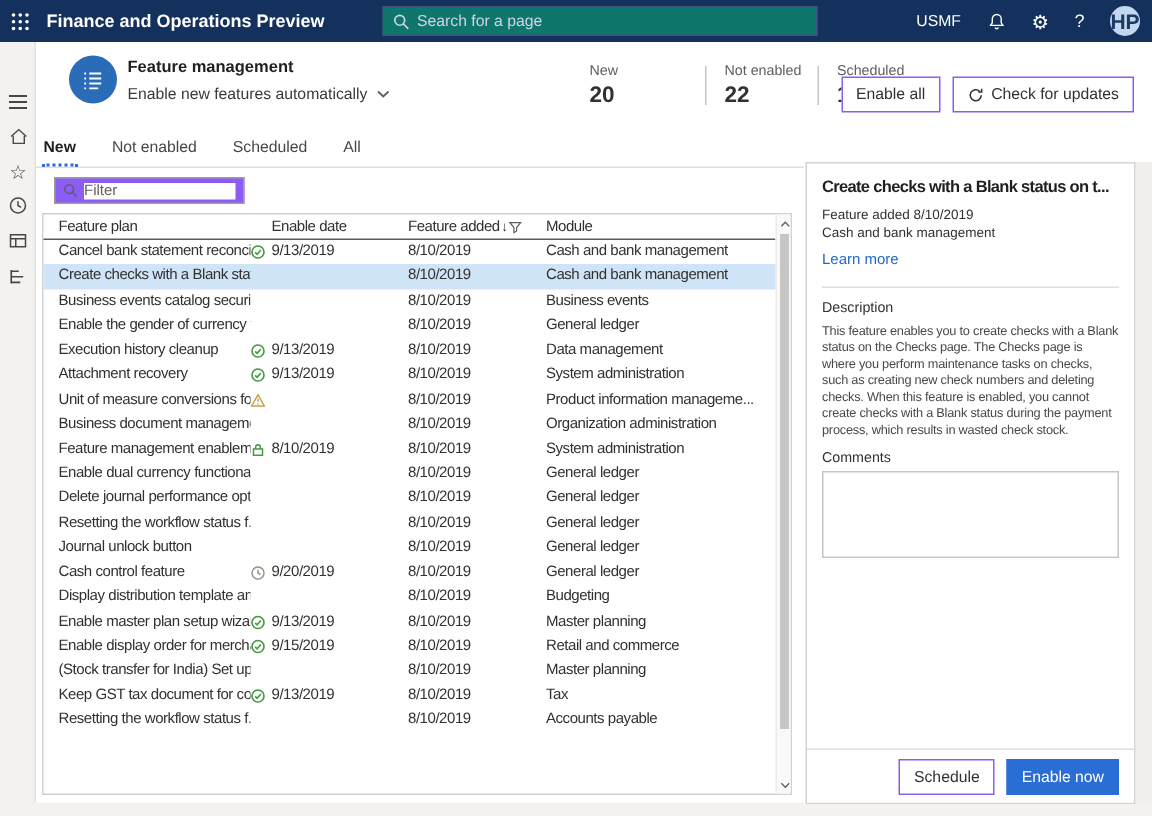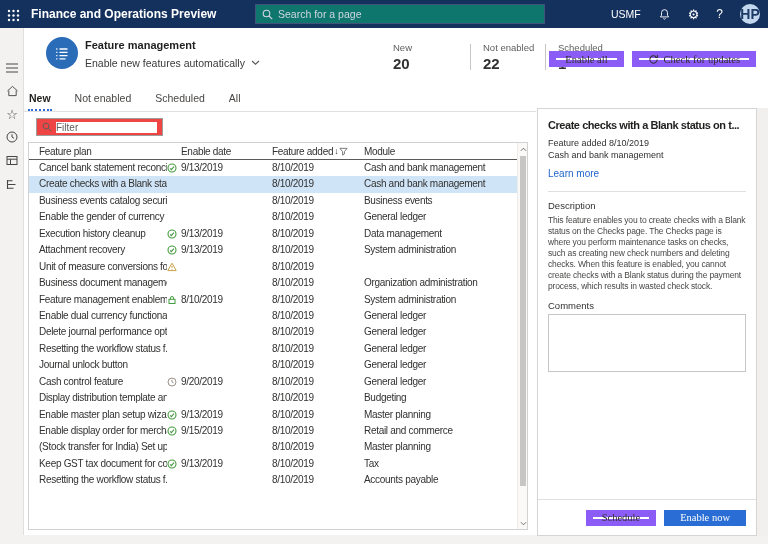--- a/index.html
+++ b/index.html
@@ -31,30 +31,30 @@
   .app-icon { position:absolute; left:22px; top:9px; width:32px; height:32px; border-radius:50%; background:#2a6cb7; display:flex; align-items:center; justify-content:center; }
   .page-title { position:absolute; left:61px; top:11px; font-size:11px; font-weight:bold; color:#201f1e; white-space:nowrap; }
   .page-sub { position:absolute; left:61px; top:29px; font-size:10.5px; color:#3b3a39; display:flex; align-items:center; gap:6px; cursor:pointer; white-space:nowrap; }
 
   .stat { position:absolute; top:14px; }
   .stat .lbl { font-size:9.5px; color:#605e5c; margin-bottom:2px; white-space:nowrap; }
   .stat .val { font-size:15px; font-weight:bold; color:#323130; }
   .stat-div { position:absolute; top:16px; width:1px; height:26px; background:#c8c6c4; }
 
   .hdr-btns { position:absolute; right:12px; top:23px; display:flex; gap:8px; }
-  .btn { height:16px; font-size:10.5px; font-family:Liberation Serif, serif; padding:0 9px; background:#fff; border:7px solid #8b5cf6; color:#323130; display:flex; align-items:center; gap:5px; cursor:pointer; white-space:nowrap; }
+  .btn { height:24px; font-size:10.5px; font-family:Liberation Sans, sans-serif; padding:0 9px; background:#fff; border:1px solid #8b5cf6; color:#323130; display:flex; align-items:center; gap:5px; cursor:pointer; white-space:nowrap; }
   .btn.primary { background:#2a6dd4; border-color:#2a6dd4; color:#fff; }
 
   
   .tabs { position:absolute; left:0px; top:60px; width:512px; height:24px; border-bottom:1px solid #e1dfdd; display:flex; gap:22px; padding-left:4px; background:#fff; }
   .tab { font-size:10.5px; color:#484644; padding:4px 1px 3px; cursor:pointer; white-space:nowrap; }
   .tab.active { color:#201f1e; font-weight:bold; border-bottom:2px dotted #2b6cd9; padding-bottom:1px; }
 
   
-  .filterbox { position:absolute; left:12px; top:90px; width:127px; height:18px; border:1px solid #9f9d9b; display:flex; align-items:center; padding:0 5px; background:#ef4444; }
+  .filterbox { position:absolute; left:12px; top:90px; width:127px; height:18px; border:1px solid #9f9d9b; display:flex; align-items:center; padding:0 5px; background:#8b5cf6; }
   .filterbox svg { flex:none; margin-right:4px; }
   .filterbox input { flex:1; border:none; outline:none; font-size:10px; font-family:inherit; color:#323130; width:80px; }
   .filterbox input::placeholder { color:#605e5c; opacity:1; }
 
   
   .tablewrap { position:absolute; left:4px; top:114px; width:500px; height:388px; border:1px solid #d1d1d1; background:#fff; }
   .thead, .trow { display:grid; grid-template-columns:128px 14px 91px 92px 1fr; padding-left:10px; padding-right:12px; letter-spacing:-0.3px; }
   .thead { height:17px; line-height:17px; font-size:10px; color:#323130; border-bottom:1px solid #5c5a58; margin-right:10px; }
   .thead .h-name { grid-column:1/3; }
   .th { white-space:nowrap; overflow:hidden; cursor:pointer; }
@@ -292,20 +292,21 @@
           <span>Unit of measure conversions for...</span>
           <span class="c-st">
             <svg width="10" height="10" viewBox="0 0 10 10">
               <path d="M5 1.2 9.2 8.6H.8z" fill="none" stroke="#c8a24a" stroke-width="1"></path>
               <path d="M5 3.8v2.1" stroke="#c8a24a" stroke-width="1"></path>
               <circle cx="5" cy="7.2" r=".55" fill="#c8a24a"></circle>
             </svg>
           </span>
           <span></span>
           <span>8/10/2019</span>
+          <span>Product information manageme...</span>
         </div>
         <div class="trow">
           <span>Business document management</span>
           <span class="c-st"></span>
           <span></span>
           <span>8/10/2019</span>
           <span>Organization administration</span>
         </div>
         <div class="trow">
           <span>Feature management enableme...</span>

